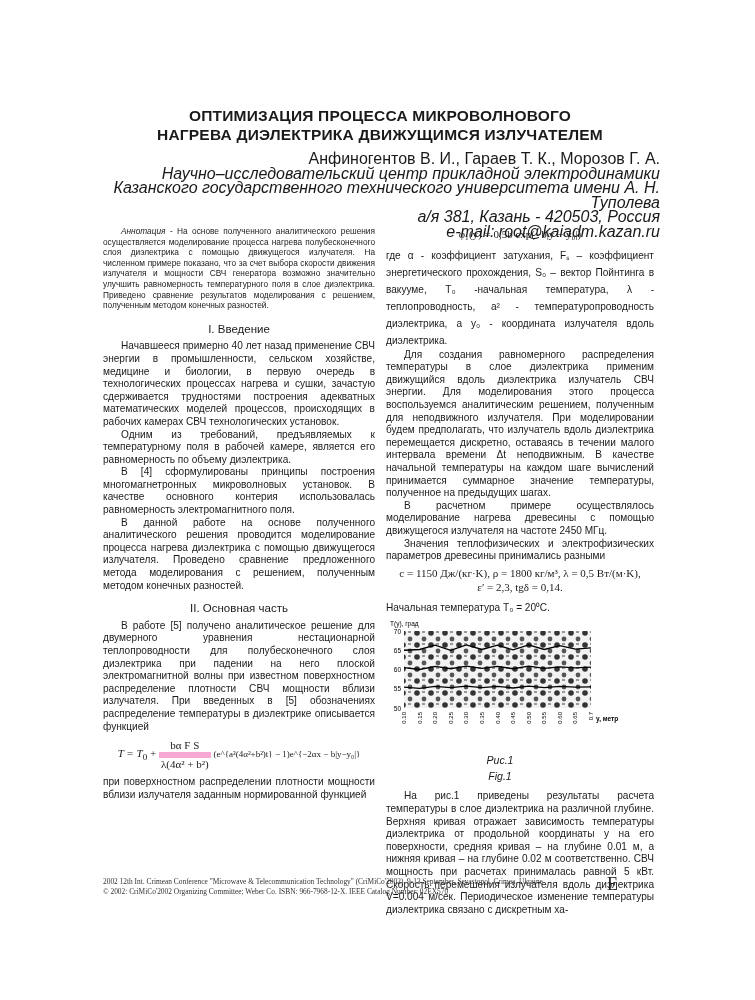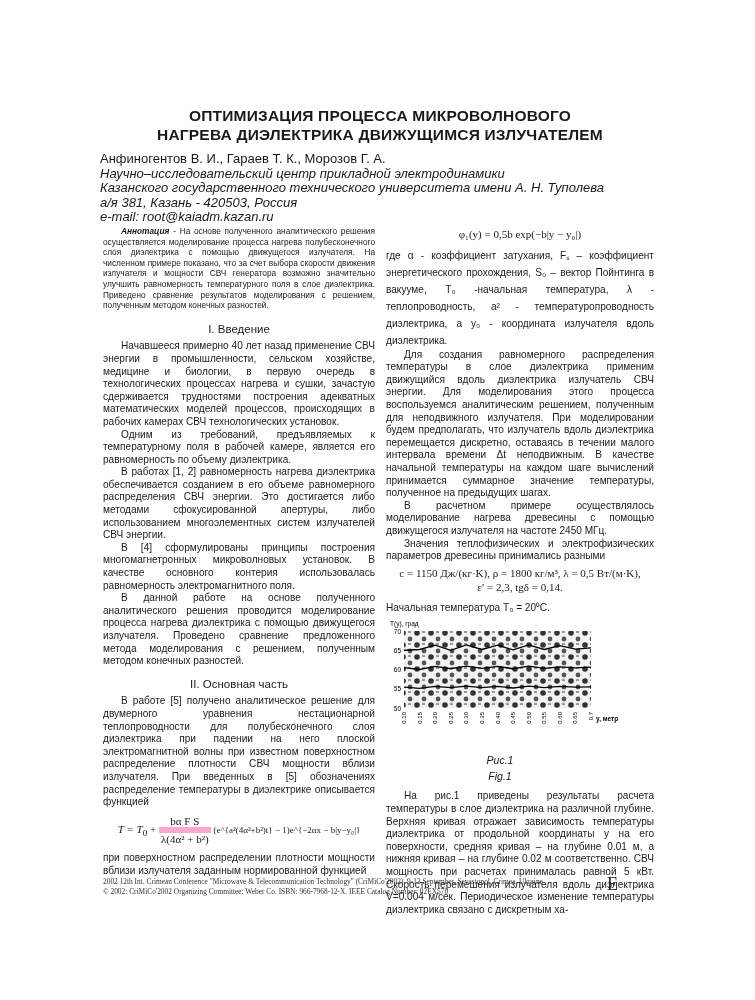--- a/index.html
+++ b/index.html
@@ -1,26 +1,26 @@
 <!DOCTYPE html>
 <html><head>
 <meta charset="utf-8">
 <style>
   html, body { margin: 0; padding: 0; background: #ffffff; }
   body { width: 755px; height: 1000px; position: relative; overflow: hidden; color: #1a1a1a; font-family: "Liberation Sans", sans-serif; }
   .page { position: absolute; left: 0; top: 0; width: 755px; height: 1000px; margin-top: 14px; }
   .title { position: absolute; left: 100px; top: 92px; width: 560px; text-align: center; font-weight: bold; font-size: 15.5px; line-height: 19px; letter-spacing: 0.2px; }
-  .authors { position: absolute; left: 100px; top: 138px; width: 560px; text-align: left; font-size: 13px; line-height: 14.6px; }
+  .authors { position: absolute; left: 100px; top: 138px; width: 560px; text-align: right; font-size: 16px; line-height: 14.6px; }
   .authors .it { font-style: italic; }
   .col { position: absolute; font-size: 10.1px; line-height: 12.6px; text-align: justify; }
   .col p { margin: 0; text-indent: 18px; }
   .col-left { left: 103px; top: 212px; width: 272px; }
   .col-right { left: 386px; top: 212px; width: 268px; }
   .abstract { font-size: 8.3px; line-height: 10.6px; margin-bottom: 12px !important; }
-  .abstract .label { font-style: italic; font-weight: bold; }
+  .abstract .label { font-style: italic; }
   h2 { font-size: 11.5px; font-weight: normal; text-align: center; margin: 4px 0 5px 0; }
   .formula { font-family: "Liberation Serif", serif; text-align: center; font-size: 11px; margin: 6px 0; text-indent: 0; }
   .formula i { font-style: italic; }
   .frac { display: inline-block; vertical-align: middle; text-align: center; }
   .frac .num { display: block; border-bottom: 6px solid #f9a8d4; padding: 0 2px; }
   .frac .den { display: block; padding: 0 2px; }
   .right-top { line-height: 17px; }
   .chart { position: relative; width: 268px; height: 130px; margin-top: 4px; }
   .chart svg { position: absolute; left: 0; top: 0; }
   .caption { text-align: center; font-style: italic; font-size: 10.5px; line-height: 16px; margin: 4px 0 6px; text-indent: 0 !important; }
@@ -44,21 +44,20 @@
     <div class="it">а/я 381, Казань - 420503, Россия</div>
     <div class="it">e-mail: root@kaiadm.kazan.ru</div>
   </div>
 
   <div class="col col-left">
     <p class="abstract"><span class="label">Аннотация</span><span> - На основе полученного аналитического решения осуществляется моделирование процесса нагрева полубесконечного слоя диэлектрика с помощью движущегося излучателя. На численном примере показано, что за счет выбора скорости движения излучателя и мощности СВЧ генератора  возможно значительно улучшить равномерность температурного поля в слое диэлектрика. Приведено сравнение результатов моделирования с решением, полученным методом конечных разностей.</span></p>
 
     <h2>I. Введение</h2>
     <p>Начавшееся примерно 40 лет назад применение СВЧ энергии в промышленности, сельском хозяйстве, медицине и биологии, в первую очередь в технологических процессах нагрева и сушки, зачастую сдерживается трудностями построения адекватных математических моделей процессов, происходящих в рабочих камерах СВЧ технологических установок.</p>
     <p>Одним из требований, предъявляемых к температурному поля в рабочей камере, является его равномерность по объему диэлектрика.</p>
-    <p>В работах [1, 2] равномерность нагрева диэлектрика обеспечивается созданием в его объеме равномерного распределения СВЧ энергии. Это достигается либо методами сфокусированной апертуры, либо использованием многоэлементных систем излучателей СВЧ энергии.</p>
     <p>В [4] сформулированы принципы построения многомагнетронных микроволновых установок. В качестве основного контерия использовалась равномерность электромагнитного поля.</p>
     <p>В данной работе на основе полученного аналитического решения проводится моделирование процесса нагрева диэлектрика с помощью движущегося излучателя. Проведено сравнение  предложенного метода моделирования с решением, полученным методом конечных разностей.</p>
 
     <h2 style="margin-top:10px">II. Основная часть</h2>
     <p>В работе [5] получено аналитическое решение для двумерного уравнения нестационарной теплопроводности для полубесконечного слоя диэлектрика при  падении на него плоской электромагнитной волны при известном поверхностном распределение плотности СВЧ мощности вблизи излучателя. При введенных в [5] обозначениях распределение температуры в диэлектрике описывается  функцией</p>
 
     <div class="formula">
       <i>T = T</i><sub>0</sub> +
       <span class="frac">
         <span class="num">bα F S</span>

